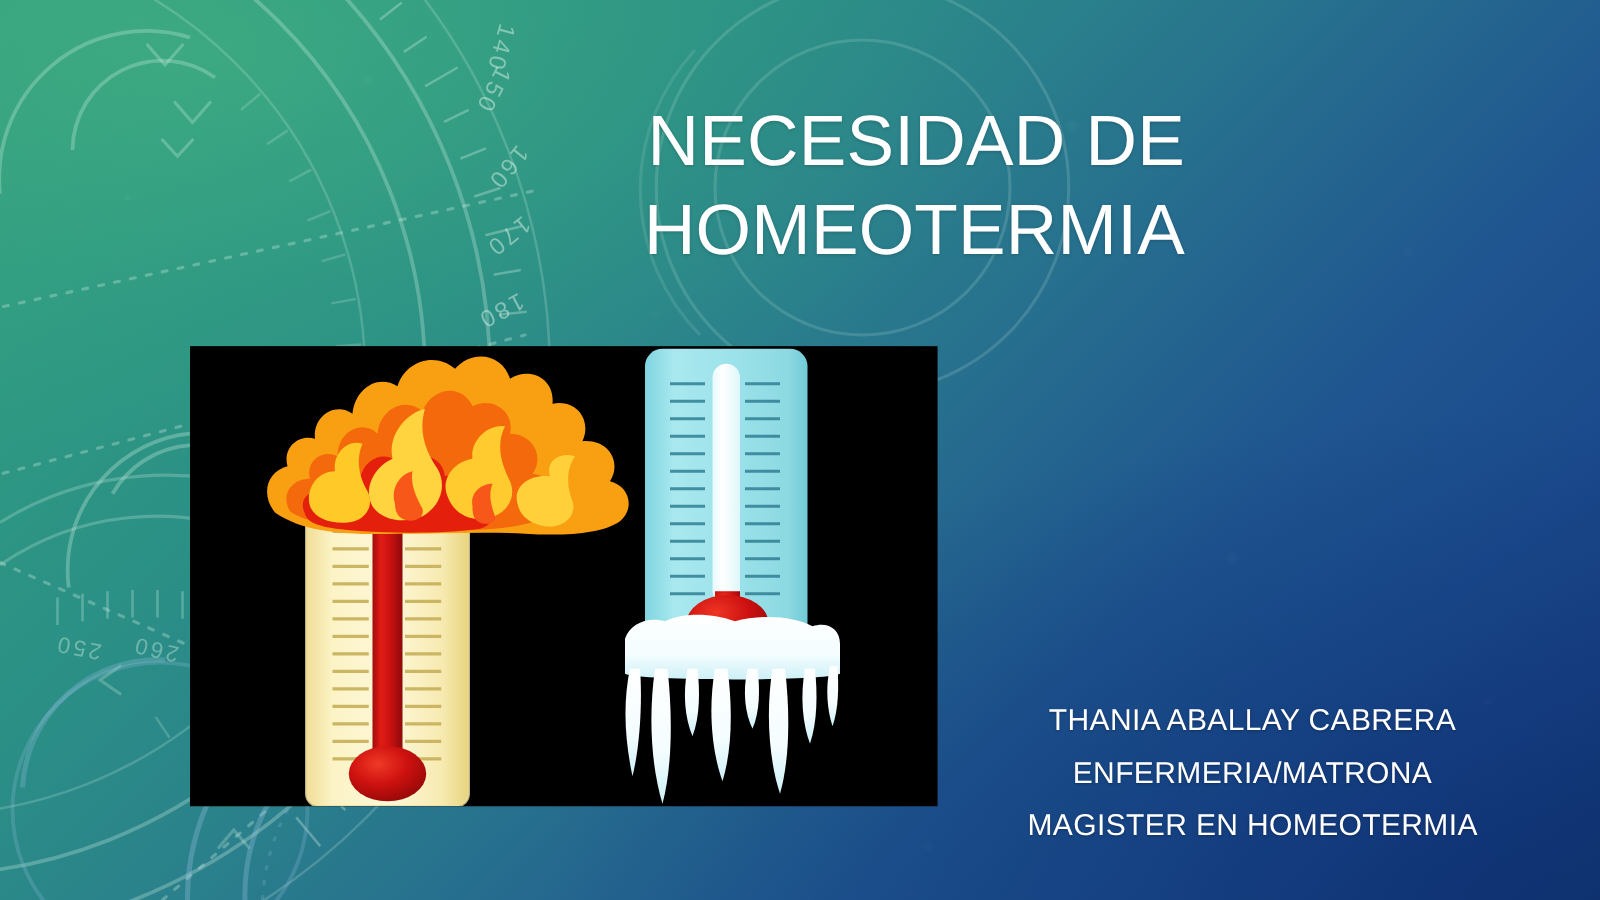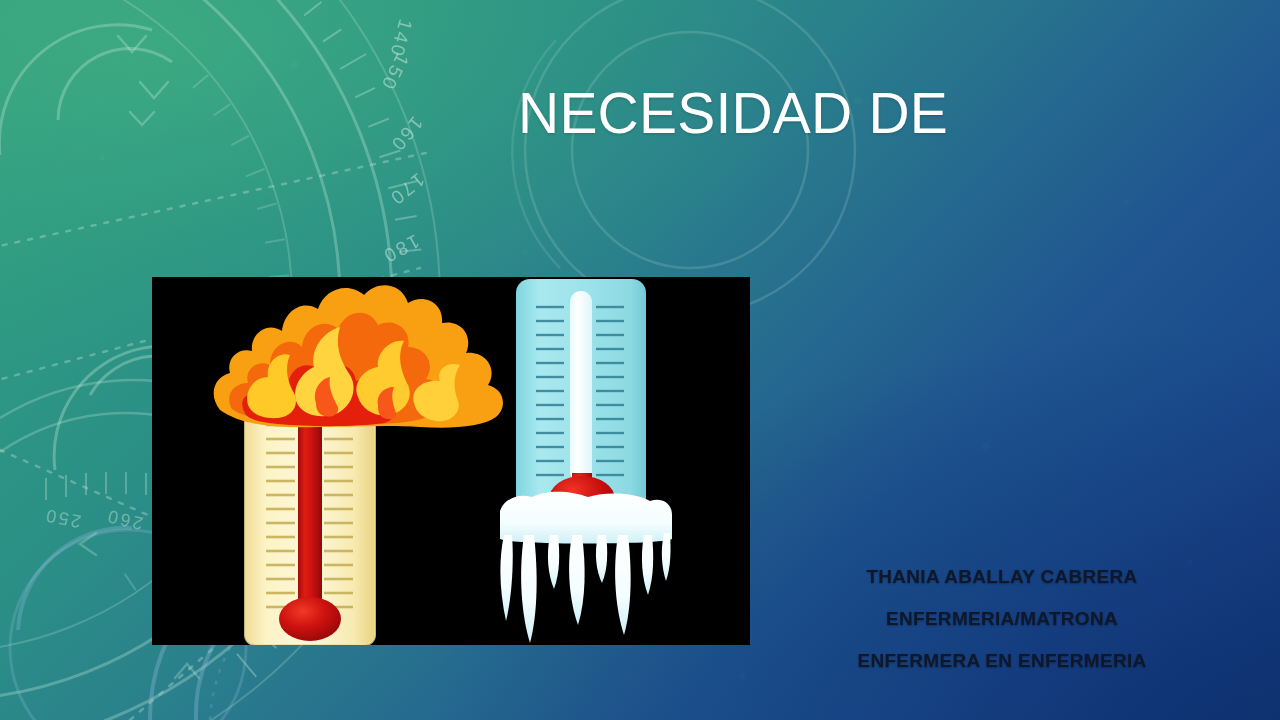--- a/index.html
+++ b/index.html
@@ -97,24 +97,24 @@
   
   .author-block {
     position: absolute;
     right: 98px;
     top: 556px;
     width: 360px;
     text-align: center;
     z-index: 6;
   }
   .author-line {
-    color: #0f172a;
-    font-size: 19px;
+    color: #ffffff;
+    font-size: 24px;
     line-height: 42px;
-    font-weight: bold;
+    font-weight: normal;
     letter-spacing: 0.3px;
     white-space: nowrap;
     text-shadow: 0 1px 2px rgba(0,0,0,0.30);
   }
 
   
   .picture {
     position: absolute;
     left: 152px;
     top: 277px;
@@ -385,20 +385,21 @@
       <text transform="translate(415,234) rotate(152)">180</text>
     </g>
     <g fill="#d7f0e4" fill-opacity="0.40" font-family="Liberation Sans, sans-serif" font-size="18" letter-spacing="2.5">
       <text transform="translate(144,518) rotate(193)">260</text>
       <text transform="translate(82,516) rotate(191)">250</text>
     </g>
   </svg>
 
   <div class="title-block">
     <div class="title-line">NECESIDAD DE</div>
+    <div class="title-line">HOMEOTERMIA</div>
   </div>
 
   <div class="picture">
     <svg width="598" height="368" viewBox="0 0 598 368">
       <defs>
         <linearGradient id="hotBody" x1="0" y1="0" x2="1" y2="0">
           <stop offset="0%" stop-color="#f0dd96"></stop>
           <stop offset="16%" stop-color="#fcf3c6"></stop>
           <stop offset="52%" stop-color="#fdf7d8"></stop>
           <stop offset="84%" stop-color="#f7eab0"></stop>
@@ -607,16 +608,16 @@
           <path d="M 492 258 C 488 280, 490 302, 496 318 C 502 300, 502 278, 500 258 Z"></path>
           <path d="M 512 256 C 508 274, 510 292, 514 304 C 519 290, 519 272, 518 256 Z"></path>
         </g>
       </g>
     </svg>
   </div>
 
   <div class="author-block">
     <div class="author-line">THANIA ABALLAY CABRERA</div>
     <div class="author-line">ENFERMERIA/MATRONA</div>
-    <div class="author-line">ENFERMERA EN ENFERMERIA</div>
+    <div class="author-line">MAGISTER EN HOMEOTERMIA</div>
   </div>
 
 </div>
 
 </body></html>

